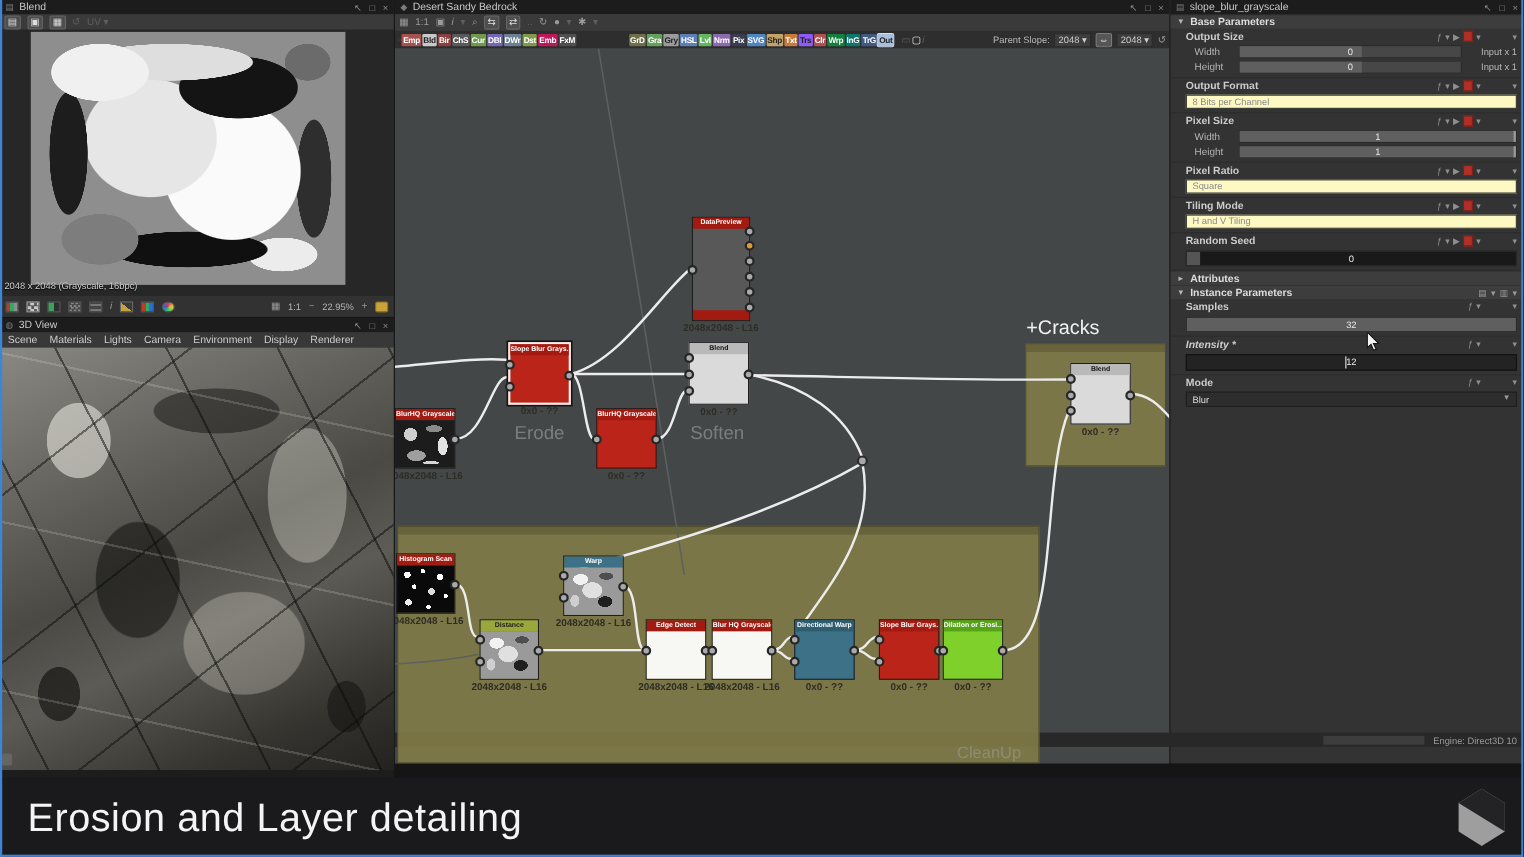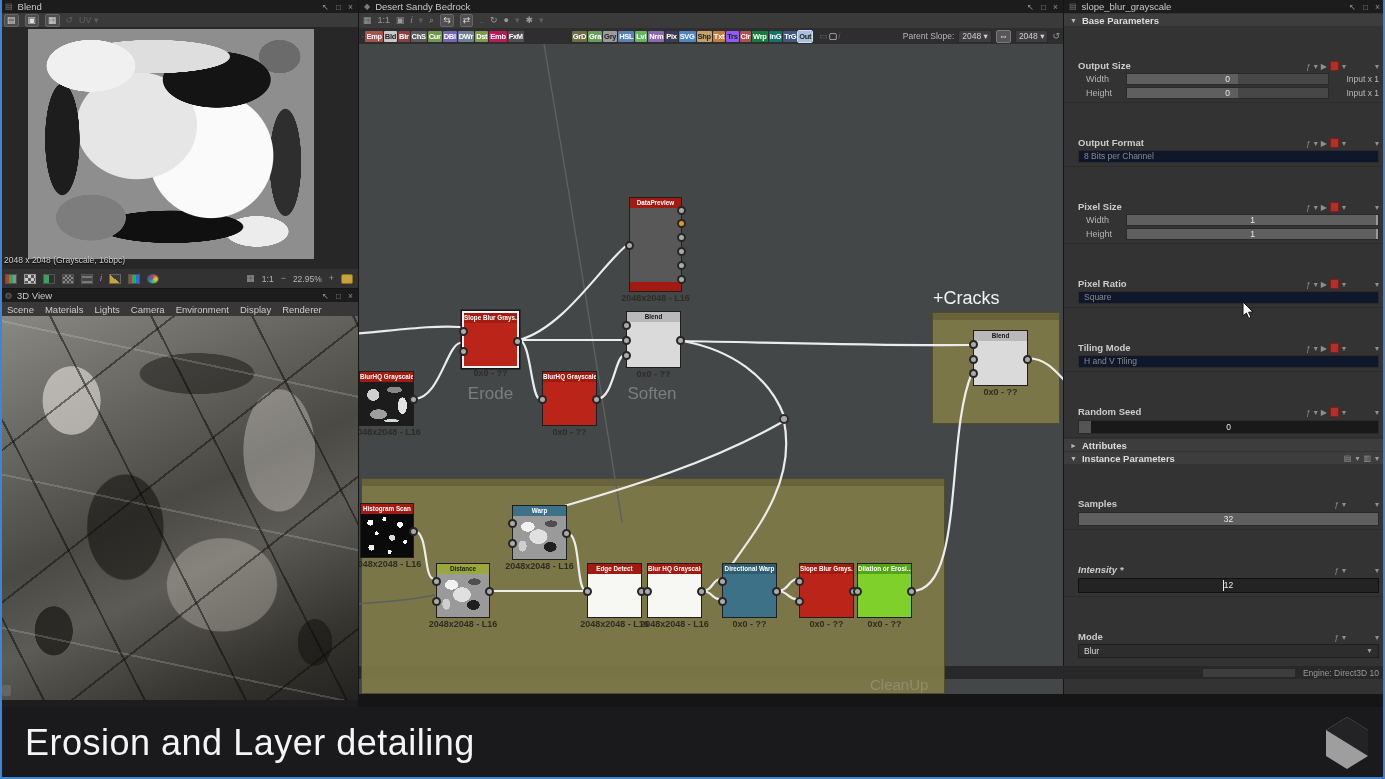--- a/index.html
+++ b/index.html
@@ -132,37 +132,37 @@
     border:2px solid #262626;box-sizing:border-box;z-index:6;}
   .dot.orange{background:#e2992d;}
   
   #props{left:1064px;top:0;width:321px;height:694px;background:#333333;}
   .sechdr{height:12px;background:#3d3d3d;display:flex;align-items:center;gap:5px;
     padding:0 6px;margin-top:1px;}
   .sechdr .tri{font-size:7px;color:#b5b5b5;}
   .sechdr .sectitle{font-size:9.5px;font-weight:bold;color:#dddddd;flex:1;}
   .sechdr .secicons{font-size:8px;color:#9a9a9a;display:flex;gap:4px;}
   .pgroup{padding:2px 6px 3px 14px;border-bottom:1px solid #2c2c2c;}
-  .pghead{display:flex;align-items:flex-end;margin-top:32px;}
+  .pghead{display:flex;align-items:flex-start;}
   .pghead .pglabel{font-size:9.5px;font-weight:bold;color:#cccccc;flex:1;}
   .pghead .pglabel.italic{font-style:italic;}
   .pico{display:flex;align-items:center;gap:3px;font-size:8px;color:#8f8f8f;}
   .pico .redsq{width:7px;height:8px;background:#b03028;border:1px solid #7c1f19;display:inline-block;}
   .pico .fararrow{margin-left:26px;}
   .prow{display:flex;align-items:center;margin-top:2px;gap:6px;}
   .prow .rlabel{width:42px;text-align:left;font-size:9px;color:#b5b5b5;padding-left:8px;box-sizing:border-box;}
   .slider{position:relative;flex:1;height:10px;background:#474747;border:1px solid #2a2a2a;}
   .slider .fill{position:absolute;left:0;top:0;bottom:0;background:#5f5f5f;}
   .slider .val{position:absolute;inset:0;text-align:center;font-size:8.5px;color:#e8e8e8;line-height:10px;}
   .slider .endtick{position:absolute;right:0;top:0;bottom:0;width:2px;background:#9a9a9a;}
   .slider.dark{background:#191919;} .slider.dark .fill{background:#222222;}
   .slider.editing{background:#232323;border:1px solid #111;}
   .caret{position:absolute;left:48%;top:1px;bottom:1px;width:1px;background:#e8e8e8;}
   .suffix{font-size:8.5px;color:#b9b9b9;width:44px;text-align:right;white-space:nowrap;}
-  .dfield{height:11px;background:#0f172a;border:1px solid #2b2b2b;color:#8a8a8a;
+  .dfield{height:11px;background:#fef9c3;border:1px solid #2b2b2b;color:#8a8a8a;
     font-size:8.5px;line-height:11px;padding:0 5px;margin-top:2px;}
   .ddown{height:12px;background:#2d2d2d;border:1px solid #1f1f1f;color:#dddddd;font-size:8.5px;
     line-height:12px;padding:0 5px;margin-top:2px;display:flex;}
   .ddown .dval{flex:1;} .ddown .darr{color:#9a9a9a;font-size:7px;}
   
   #statusbar{position:absolute;left:359px;top:666px;width:1026px;height:13px;background:#282828;
     display:flex;align-items:center;justify-content:flex-end;padding:0 6px;box-sizing:border-box;gap:8px;}
   #statusbar .progressbox{width:92px;height:8px;background:#3d3d3d;}
   #statusbar .enginetext{font-size:8.5px;color:#9a9a9a;}
   #leftfiller{position:absolute;left:0;top:700px;width:358px;height:7px;background:#1d1d1d;}

